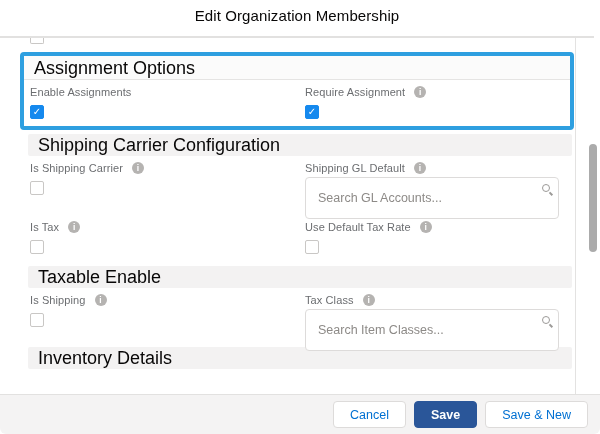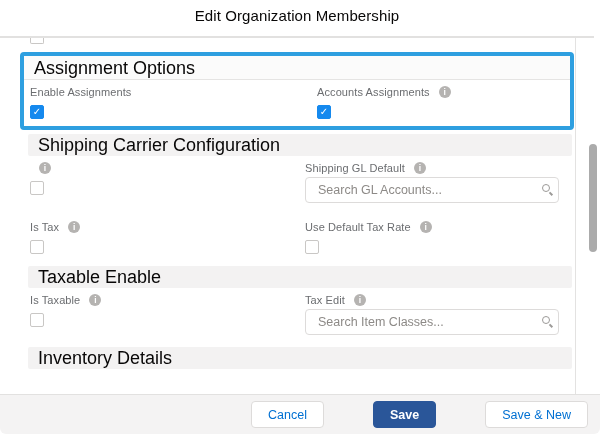--- a/index.html
+++ b/index.html
@@ -79,21 +79,21 @@
     font-size:10px; color:transparent;
   }
   .checkbox.checked {
     background:var(--checkbox-blue, #1589ee);
     border-color:var(--checkbox-blue, #1589ee);
     color:#fff;
   }
   
   .lookup-wrap { position:relative; width:254px; height:26px; margin-top:1px; }
   .lookup-input {
-    width:100%; height:26px;
+    width:100%; height:42px;
     border:1px solid var(--border-gray, #dddbda); border-radius:4px;
     padding:0 28px 0 12px;
     font-family:"Liberation Sans", sans-serif;
     font-size:12.5px; color:#080707; background:#fff; outline:none;
   }
   .lookup-input::placeholder { color:#8d8a87; }
   .search-icon {
     position:absolute; right:9px; top:7px; width:8px; height:8px;
     border:1.5px solid #9c9a98; border-radius:50%;
   }
@@ -107,36 +107,36 @@
     border:4px solid var(--highlight-blue, #2E9FE0);
     border-radius:4px;
     background:#fff;
   }
   .highlight-box .section { margin:0; }
   .highlight-box .section-header {
     height:24px; line-height:24px;
     background:#fbfbfb; border-radius:0;
     border-bottom:1px solid #e5e4e3;
   }
-  .highlight-box .section-row { padding:5px 0 7px 6px;gap:12px; }
+  .highlight-box .section-row { padding:5px 0 7px 6px; }
   
   .modal-footer {
     position:absolute; left:0; right:0; bottom:0; height:40px;
     background:#f4f3f3;
     border-top:1px solid #e2e1e0;
     display:flex; align-items:center; justify-content:flex-end;
     gap:8px; padding-right:12px;
   }
   .btn {
     height:27px; padding:10px 16px;
     border-radius:4px; border:1px solid var(--border-gray, #dddbda);
     background:#fff; color:var(--button-text-blue, #0070d2);
     font-family:"Liberation Sans", sans-serif;
     font-size:12.5px; cursor:pointer;
-    display:inline-flex; align-items:center;margin-left:41px;
+    display:inline-flex; align-items:center;
   }
   .btn-brand {
     background:var(--save-button-bg, #2a5699);
     border-color:var(--save-button-bg, #2a5699);
     color:#fff; font-weight:bold;
   }
 </style>
 </head>
 <body>
 
@@ -157,36 +157,37 @@
           <div class="field">
             <div class="field-label-row">
               <span class="field-label">Enable Assignments</span>
             </div>
             <span class="checkbox checked">
                 <span>✓</span>
               </span>
           </div>
           <div class="field">
             <div class="field-label-row">
-              <span class="field-label">Accounts Assignments</span>
+              <span class="field-label">Require Assignment</span>
               <span class="info-icon">i</span>
             </div>
             <span class="checkbox checked">
                 <span>✓</span>
               </span>
           </div>
         </div>
       </div>
     </div>
 
     <div class="section">
       <div class="section-header">Shipping Carrier Configuration</div>
       <div class="section-row">
         <div class="field">
           <div class="field-label-row">
+            <span class="field-label">Is Shipping Carrier</span>
             <span class="info-icon">i</span>
           </div>
           <span class="checkbox">
               <span>✓</span>
             </span>
         </div>
         <div class="field">
           <div class="field-label-row">
             <span class="field-label">Shipping GL Default</span>
             <span class="info-icon">i</span>
@@ -220,30 +221,30 @@
             </span>
         </div>
       </div>
     </div>
 
     <div class="section">
       <div class="section-header">Taxable Enable</div>
       <div class="section-row">
         <div class="field">
           <div class="field-label-row">
-            <span class="field-label">Is Taxable</span>
-            <span class="info-icon">i</span>
-          </div>
-          <span class="checkbox">
-              <span>✓</span>
-            </span>
-        </div>
-        <div class="field">
-          <div class="field-label-row">
-            <span class="field-label">Tax Edit</span>
+            <span class="field-label">Is Shipping</span>
+            <span class="info-icon">i</span>
+          </div>
+          <span class="checkbox">
+              <span>✓</span>
+            </span>
+        </div>
+        <div class="field">
+          <div class="field-label-row">
+            <span class="field-label">Tax Class</span>
             <span class="info-icon">i</span>
           </div>
           <div class="lookup-wrap">
             <input class="lookup-input" type="text" placeholder="Search Item Classes..." style="">
             <span class="search-icon"></span>
           </div>
         </div>
       </div>
     </div>
 

